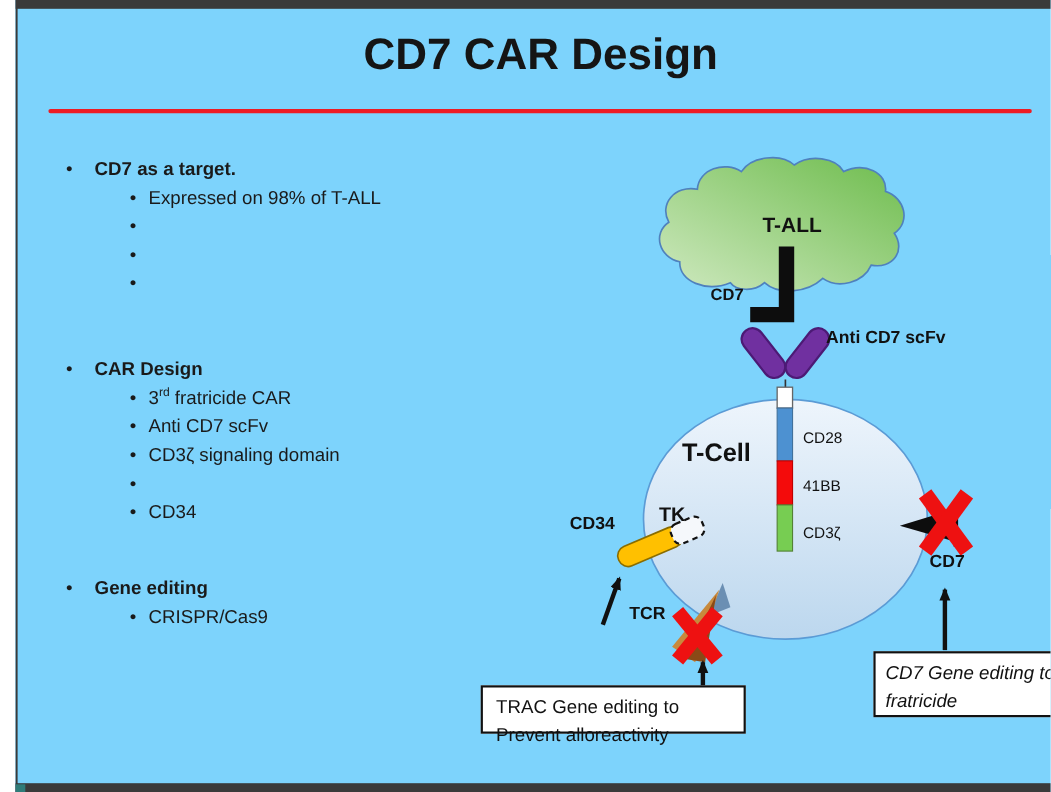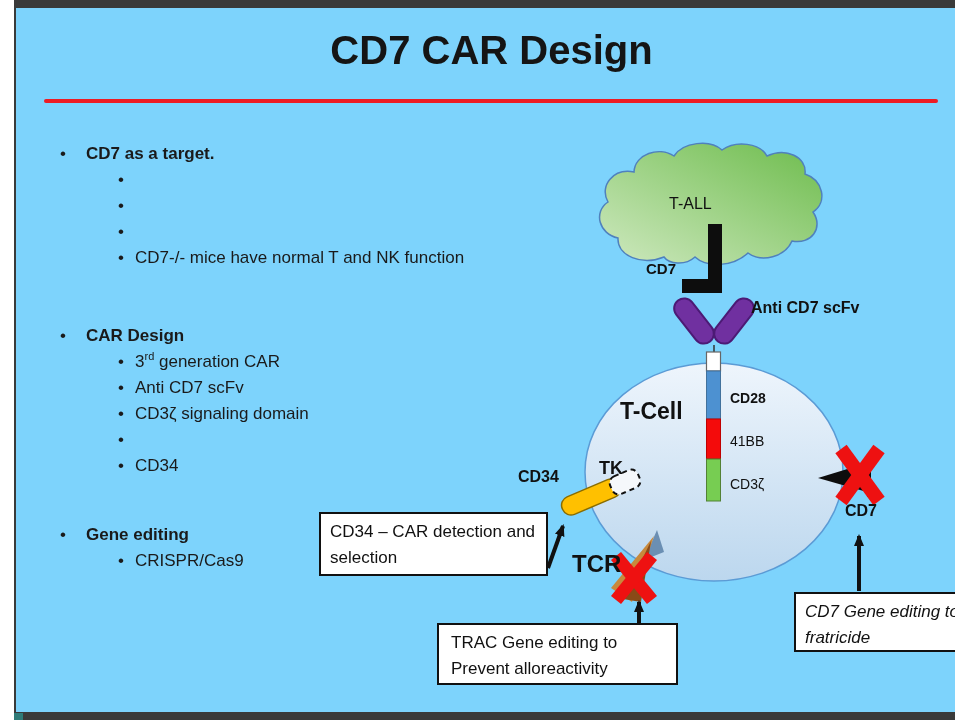--- a/index.html
+++ b/index.html
@@ -22,65 +22,65 @@
   .sec{position:absolute;left:0;width:480px;}
   .sec1{top:141px;} .sec2{top:323px;} .sec3{top:522px;}
   .l1,.l2{position:relative;height:26px;line-height:26px;font-size:17px;white-space:nowrap;}
   .l1{padding-left:72px;font-weight:bold;}
   .l2{padding-left:121px;}
   .l1 .bb{position:absolute;left:46px;font-weight:normal;}
   .l2 .bs{position:absolute;left:104px;}
   sup.rd{font-size:11px;vertical-align:super;line-height:0;}
   
   .lbl{position:absolute;z-index:3;white-space:nowrap;color:#111;}
-  .lbl-tall{left:655px;top:195px;width:78px;text-align:left;font-size:16px;font-weight:normal;}
+  .lbl-tall{left:655px;top:195px;width:78px;text-align:right;font-size:19px;font-weight:bold;}
   .lbl-cd7top{left:632px;top:260px;font-size:15px;font-weight:bold;}
   .lbl-scfv{left:737px;top:299px;font-size:16px;font-weight:bold;}
   .lbl-tcell{left:606px;top:398px;font-size:23px;font-weight:bold;}
-  .lbl-cd28{left:716px;top:390px;font-size:14px;font-weight:bold;}
+  .lbl-cd28{left:716px;top:390px;font-size:14px;}
   .lbl-41bb{left:716px;top:433px;font-size:14px;}
   .lbl-cd3z{left:716px;top:476px;font-size:14px;}
   .lbl-cd34{left:504px;top:468px;font-size:16px;font-weight:bold;}
   .lbl-tk{left:585px;top:458px;font-size:18px;font-weight:bold;}
-  .lbl-tcr{left:558px;top:550px;font-size:24px;font-weight:bold;}
+  .lbl-tcr{left:558px;top:550px;font-size:16px;font-weight:bold;}
   .lbl-cd7r{left:831px;top:502px;font-size:16px;font-weight:bold;}
   
   .note{position:absolute;z-index:4;background:#fff;border:2.5px solid #111;
         font-size:17px;line-height:1.55;padding:5px 9px;box-sizing:border-box;color:#111;}
   .note-cd34{left:305px;top:512px;width:229px;height:64px;}
-  .note-trac{left:423px;top:623px;width:241px;height:62px;padding-left:12px;}
+  .note-trac{left:423px;top:623px;width:241px;height:44px;padding-left:12px;}
   .note-cd7{left:780px;top:592px;width:240px;height:60px;font-style:italic;}
   .art{position:absolute;left:0;top:0;z-index:2;}
 </style>
 </head>
 <body>
 
 <div class="slide">
 
   <div class="fr fr-top"></div>
   <div class="fr fr-left"></div>
   <div class="fr fr-right"></div>
   <div class="fr fr-bottom"></div>
   <div class="teal teal-bl"></div>
   <div class="teal teal-br"></div>
 
   <h1 class="title">CD7 CAR Design</h1>
   <div class="redline"></div>
 
   <div class="sec sec1">
     <div class="l1"><span class="bb">•</span><span>CD7 as a target.</span></div>
+    <div class="l2"><span class="bs">•</span><span>Expressed on 98% of T-ALL</span></div>
     <div class="l2"><span class="bs">•</span></div>
     <div class="l2"><span class="bs">•</span></div>
     <div class="l2"><span class="bs">•</span></div>
-    <div class="l2"><span class="bs">•</span><span>CD7-/- mice have normal T and NK function</span></div>
   </div>
 
   <div class="sec sec2">
     <div class="l1"><span class="bb">•</span><span>CAR Design</span></div>
-    <div class="l2"><span class="bs">•</span><span>3</span><sup class="rd">rd</sup><span> generation CAR</span></div>
+    <div class="l2"><span class="bs">•</span><span>3</span><sup class="rd">rd</sup><span> fratricide CAR</span></div>
     <div class="l2"><span class="bs">•</span><span>Anti CD7 scFv</span></div>
     <div class="l2"><span class="bs">•</span><span>CD3ζ signaling domain</span></div>
     <div class="l2"><span class="bs">•</span></div>
     <div class="l2"><span class="bs">•</span><span>CD34</span></div>
   </div>
 
   <div class="sec sec3">
     <div class="l1"><span class="bb">•</span><span>Gene editing</span></div>
     <div class="l2"><span class="bs">•</span><span>CRISPR/Cas9</span></div>
   </div>
@@ -156,17 +156,16 @@
   <div class="lbl lbl-scfv">Anti CD7 scFv</div>
   <div class="lbl lbl-tcell">T-Cell</div>
   <div class="lbl lbl-cd28">CD28</div>
   <div class="lbl lbl-41bb">41BB</div>
   <div class="lbl lbl-cd3z">CD3ζ</div>
   <div class="lbl lbl-cd34">CD34</div>
   <div class="lbl lbl-tk">TK</div>
   <div class="lbl lbl-tcr">TCR</div>
   <div class="lbl lbl-cd7r">CD7</div>
 
-  <div class="note note-cd34">CD34 – CAR detection and selection</div>
   <div class="note note-trac">TRAC Gene editing to Prevent alloreactivity</div>
   <div class="note note-cd7">CD7 Gene editing to prevent fratricide</div>
 
 </div>
 
 </body></html>

